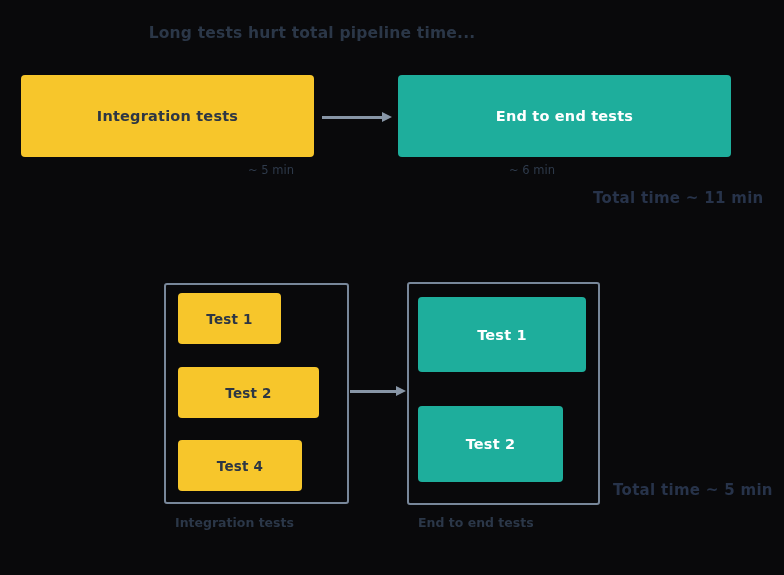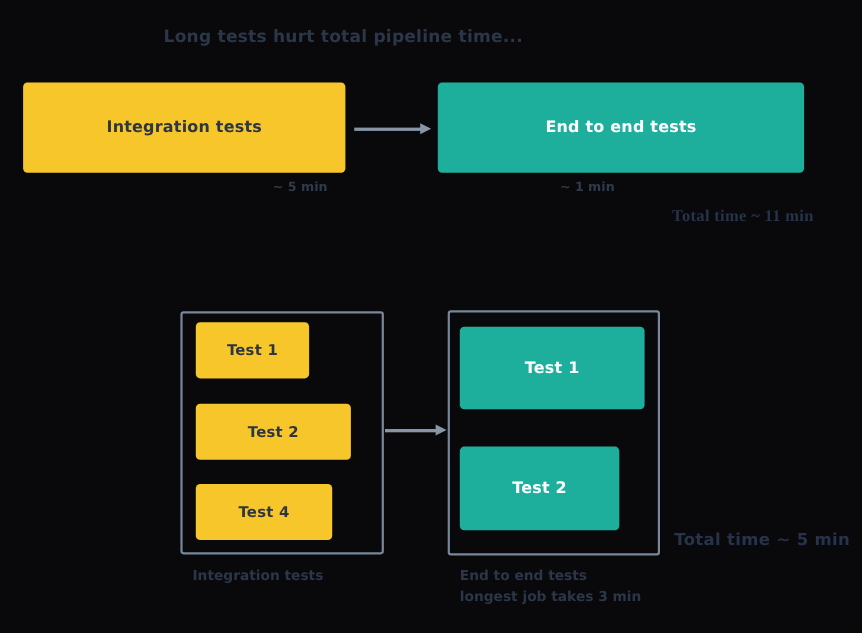--- a/index.html
+++ b/index.html
@@ -69,35 +69,35 @@
   #arrow-top    { left: 322px; top: 112px; width: 70px; }
   #arrow-top .shaft  { width: 62px; }
   #arrow-bottom { left: 350px; top: 386px; width: 56px; }
   #arrow-bottom .shaft { width: 48px; }
 
   
   .caption {
     position: absolute;
     color: #2f3b4c;
     font-size: 11.5px;
-    font-weight: 700;
+    font-weight: 400;
     white-space: nowrap;
   }
   #cap-5min { left: 248px; top: 163px; }
   #cap-6min { left: 509px; top: 163px; }
 
   .total {
     position: absolute;
     color: #27334a;
     font-size: 15px;
     font-weight: 700;
     letter-spacing: .3px;
     white-space: nowrap;
   }
-  #total-top    { left: 611px; top: 189px; font-family: Liberation Serif, serif; }
+  #total-top    { left: 593px; top: 189px; }
   #total-bottom { left: 613px; top: 481px; }
 
   
   .container-box {
     position: absolute;
     border: 2px solid #78879a;
     border-radius: 3px;
     background: transparent;
   }
   #grp-left  { left: 164px; top: 283px; width: 181px; height: 217px; }
@@ -140,21 +140,21 @@
     <span class="shaft"></span>
     <span class="head"></span>
   </div>
 
   <div class="box teal big" id="top-e2e">
     <span>End to end tests</span>
   </div>
 
   <div class="caption" id="cap-5min">~ 5 min</div>
 
-  <div class="caption" id="cap-6min">~ 1 min</div>
+  <div class="caption" id="cap-6min">~ 6 min</div>
 
   <div class="total" id="total-top">Total time ~ 11 min</div>
 
 
   <div class="container-box" id="grp-left"></div>
 
   <div class="box yellow" id="l-test1">
     <span>Test 1</span>
   </div>
   <div class="box yellow" id="l-test2">
@@ -177,18 +177,17 @@
   <div class="box teal big" id="r-test2">
     <span>Test 2</span>
   </div>
 
   <div class="sublabel" id="sub-left">
     <div>Integration tests</div>
   </div>
 
   <div class="sublabel" id="sub-right">
     <div>End to end tests</div>
-    <div>longest job takes 3 min</div>
   </div>
 
   <div class="total" id="total-bottom">Total time ~ 5 min</div>
 
 </div>
 
 </body></html>

